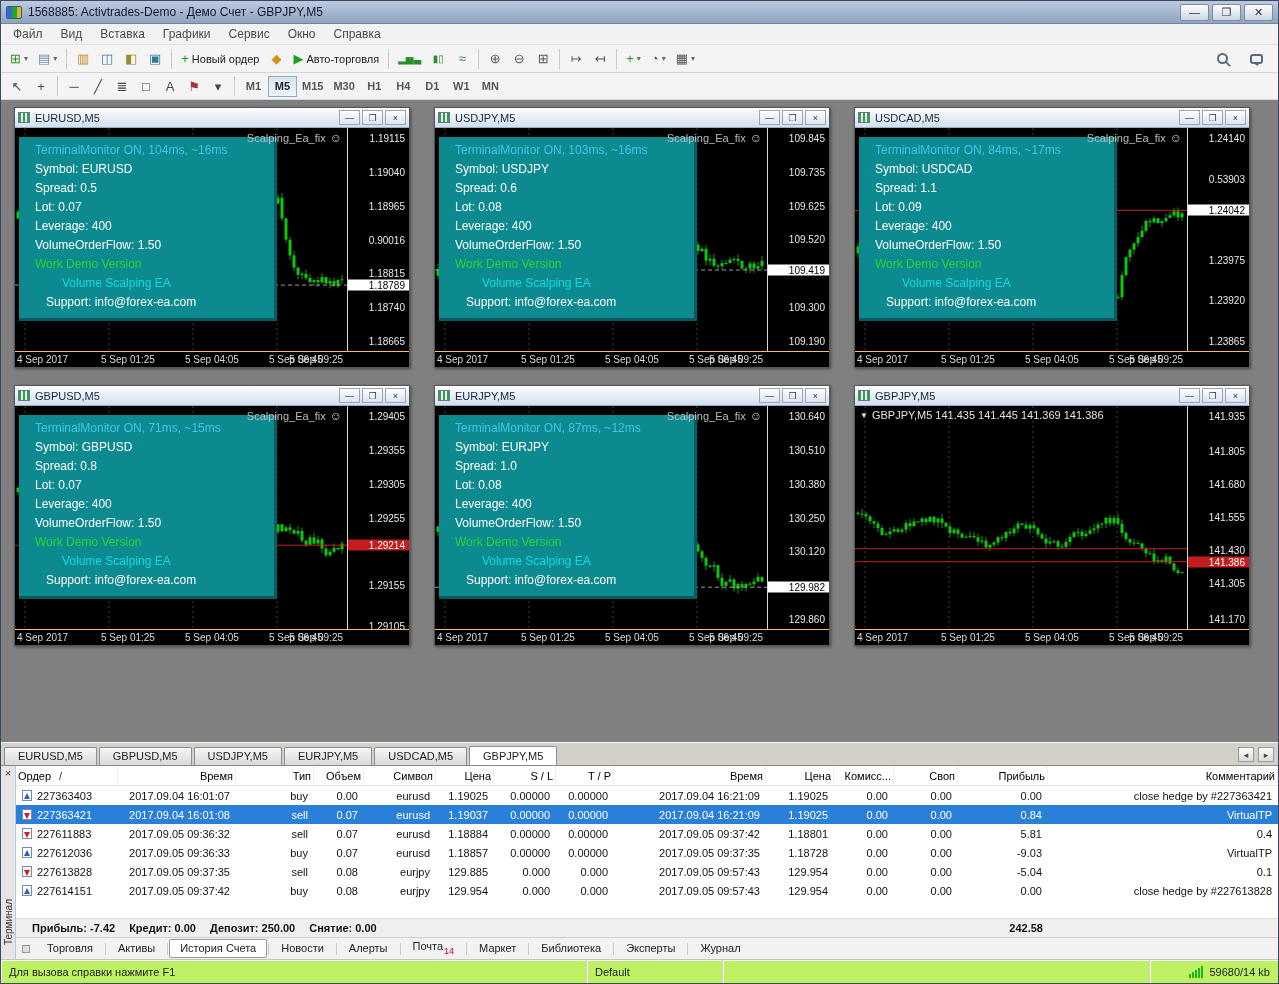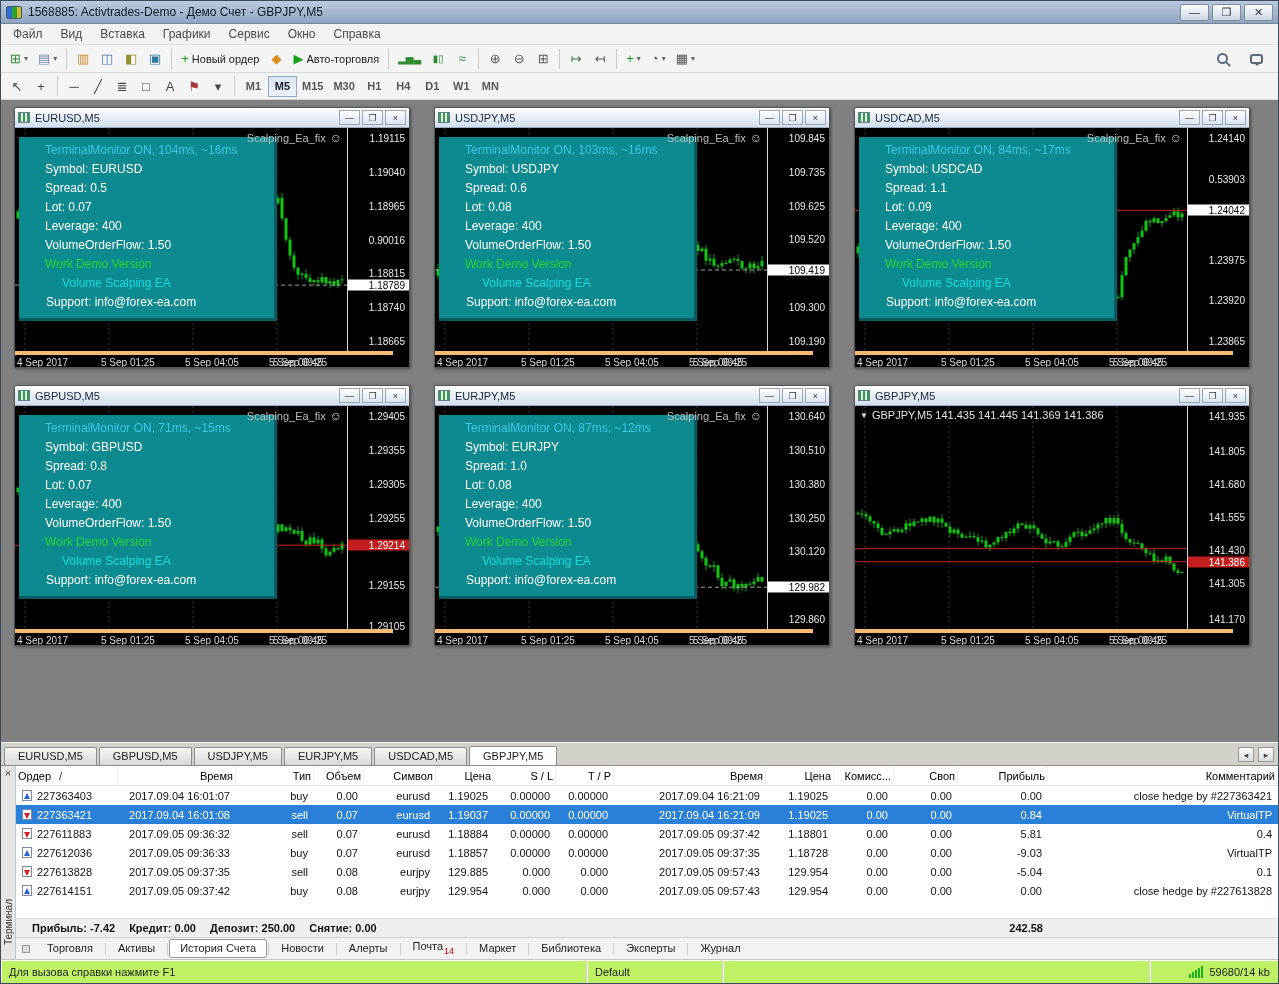--- a/index.html
+++ b/index.html
@@ -40,24 +40,24 @@
 .cw-title{white-space:nowrap}
 .cw-btns{margin-left:auto;display:flex;gap:2px}
 .cwb{width:21px;height:15px;border:1px solid #98a6b8;background:linear-gradient(#fff,#dce4ee);font-size:9px;display:flex;align-items:center;justify-content:center;color:#334}
 .cw-body{position:relative;flex:1;background:#000;overflow:hidden}
 .candles{position:absolute;left:0;top:0}
 .price-scale{position:absolute;top:0;right:0;bottom:16px;width:62px;border-left:1px solid #d8d8d8;font-size:10px;color:#eaeaea;background:#000}
 .tick{position:absolute;right:4px;transform:translateY(-50%);white-space:nowrap}
 .cur-tag{position:absolute;left:0;right:0;padding:0 4px 0 2px;text-align:right;transform:translateY(-50%);font-size:10px;z-index:2}
 .cur-tag.white{background:#fff;color:#000}
 .cur-tag.red{background:#c41d1d;color:#fff}
-.time-axis{position:absolute;left:0;right:16px;bottom:0;height:16px;background:#000;border-top:4px solid #fdba74;font-size:10px;color:#dcdcdc}
+.time-axis{position:absolute;left:0;right:0;bottom:0;height:16px;background:#000;border-top:1px solid #fdba74;font-size:10px;color:#dcdcdc}
 .ta{position:absolute;top:2px;white-space:nowrap}
 .ea-panel{position:absolute;left:4px;top:9px;width:258px;background:#0d8a8f;border-right:3px solid #065c60;border-bottom:3px solid #065c60;padding:4px 0 6px 0;font-size:12px;line-height:19px;z-index:1}
-.ea-panel div{padding-left:26px;white-space:nowrap}
+.ea-panel div{padding-left:16px;white-space:nowrap}
 .l-mon{color:#3cc6ea}
 .l-white{color:#fff}
 .l-demo{color:#2bd42b}
 .l-ea{color:#12dce2;padding-left:43px!important}
 .l-sup{color:#fff;padding-left:27px!important}
 .ea-tag{position:absolute;top:3px;right:67px;display:flex;align-items:center;gap:4px;font-size:11px;color:#bdbdbd;z-index:1}
 .smiley{font-size:12px;color:#d8d8d8}
 .ohlc{position:absolute;top:3px;left:5px;font-size:11px;color:#e4e4e4;display:flex;align-items:center;gap:4px;z-index:1}
 .ohlc-arrow{font-size:8px;color:#e4e4e4}
 

